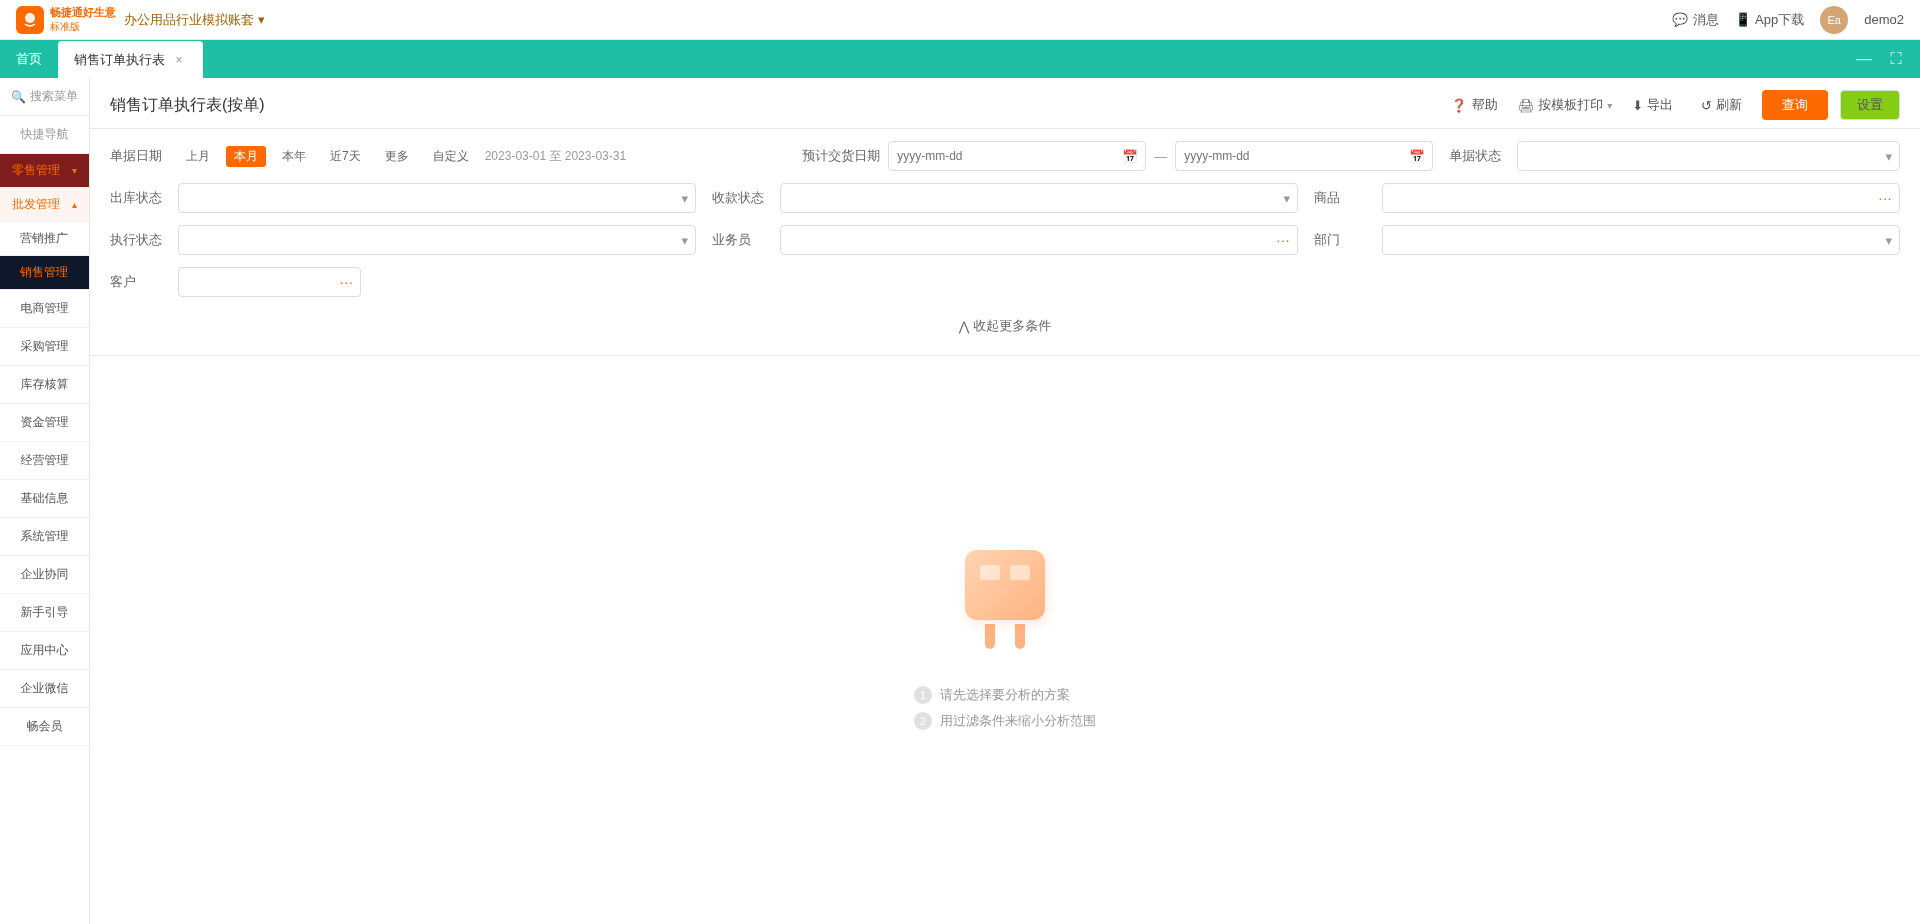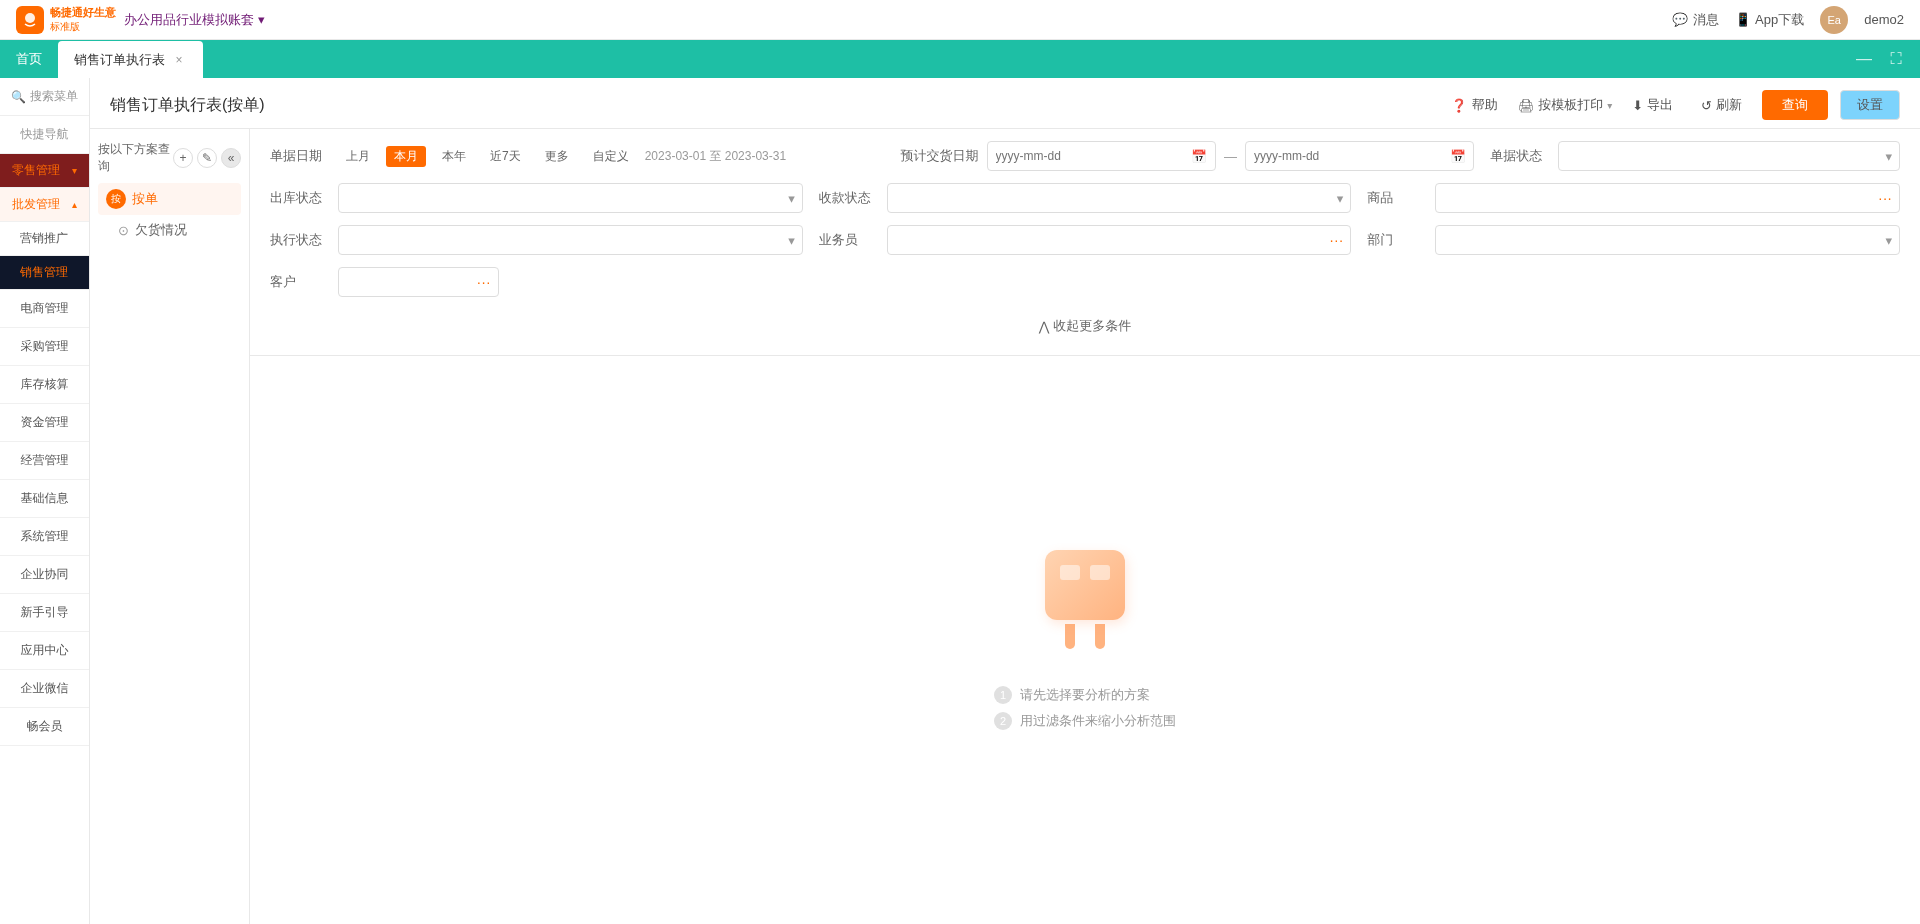--- a/index.html
+++ b/index.html
@@ -28,21 +28,21 @@
     }
     .logo-icon {
       width: 28px; height: 28px;
       background: #ff6a00;
       border-radius: 6px;
       display: flex; align-items: center; justify-content: center;
       color: #fff; font-size: 10px; font-weight: bold;
     }
     .industry-selector {
       display: flex; align-items: center; gap: 4px;
-      color: #701a75; font-size: 13px; cursor: pointer;
+      color: #a16207; font-size: 13px; cursor: pointer;
     }
     .top-header-right {
       display: flex; align-items: center; gap: 16px;
     }
     .header-btn {
       display: flex; align-items: center; gap: 4px;
       color: #555; font-size: 13px; cursor: pointer;
     }
     .avatar {
       width: 28px; height: 28px;
@@ -157,21 +157,21 @@
     .btn-primary {
       background: #ff6a00;
       color: #fff;
       border: none;
       padding: 6px 20px;
       border-radius: 4px;
       cursor: pointer;
       font-size: 13px;
     }
     .btn-secondary {
-      background: #7dd3fc;
+      background: #84cc16;
       color: #555;
       border: 1px solid #ddd;
       padding: 5px 16px;
       border-radius: 4px;
       cursor: pointer;
       font-size: 13px;
     }
 
     
     .content-body {
@@ -541,40 +541,20 @@
           <span>↺</span>
           <span>刷新</span>
         </div>
         <button class="btn-primary">查询</button>
         <button class="btn-secondary">设置</button>
       </div>
     </div>
 
     <div class="content-body">
 
-      <div class="scheme-panel">
-        <div class="scheme-header">
-          <span style="font-size:12px;color:#666;">按以下方案查询</span>
-          <div class="scheme-actions">
-            <div class="scheme-btn">+</div>
-            <div class="scheme-btn">✎</div>
-            <div class="scheme-btn collapse">«</div>
-          </div>
-        </div>
-        <div class="scheme-item active">
-          <div class="scheme-item-icon">
-            <span>按</span>
-          </div>
-          <span>按单</span>
-        </div>
-        <div class="scheme-sub-item">
-          <span style="color:#999;">⊙</span>
-          <span>欠货情况</span>
-        </div>
-      </div>
 
       <div class="main-panel">
 
         <div class="filter-area">
 
           <div class="filter-row">
             <div class="filter-item" style="flex:1.5;">
               <span class="filter-label">单据日期</span>
               <div style="display:flex;align-items:center;gap:4px;flex:1;">
                 <div class="date-tabs">

